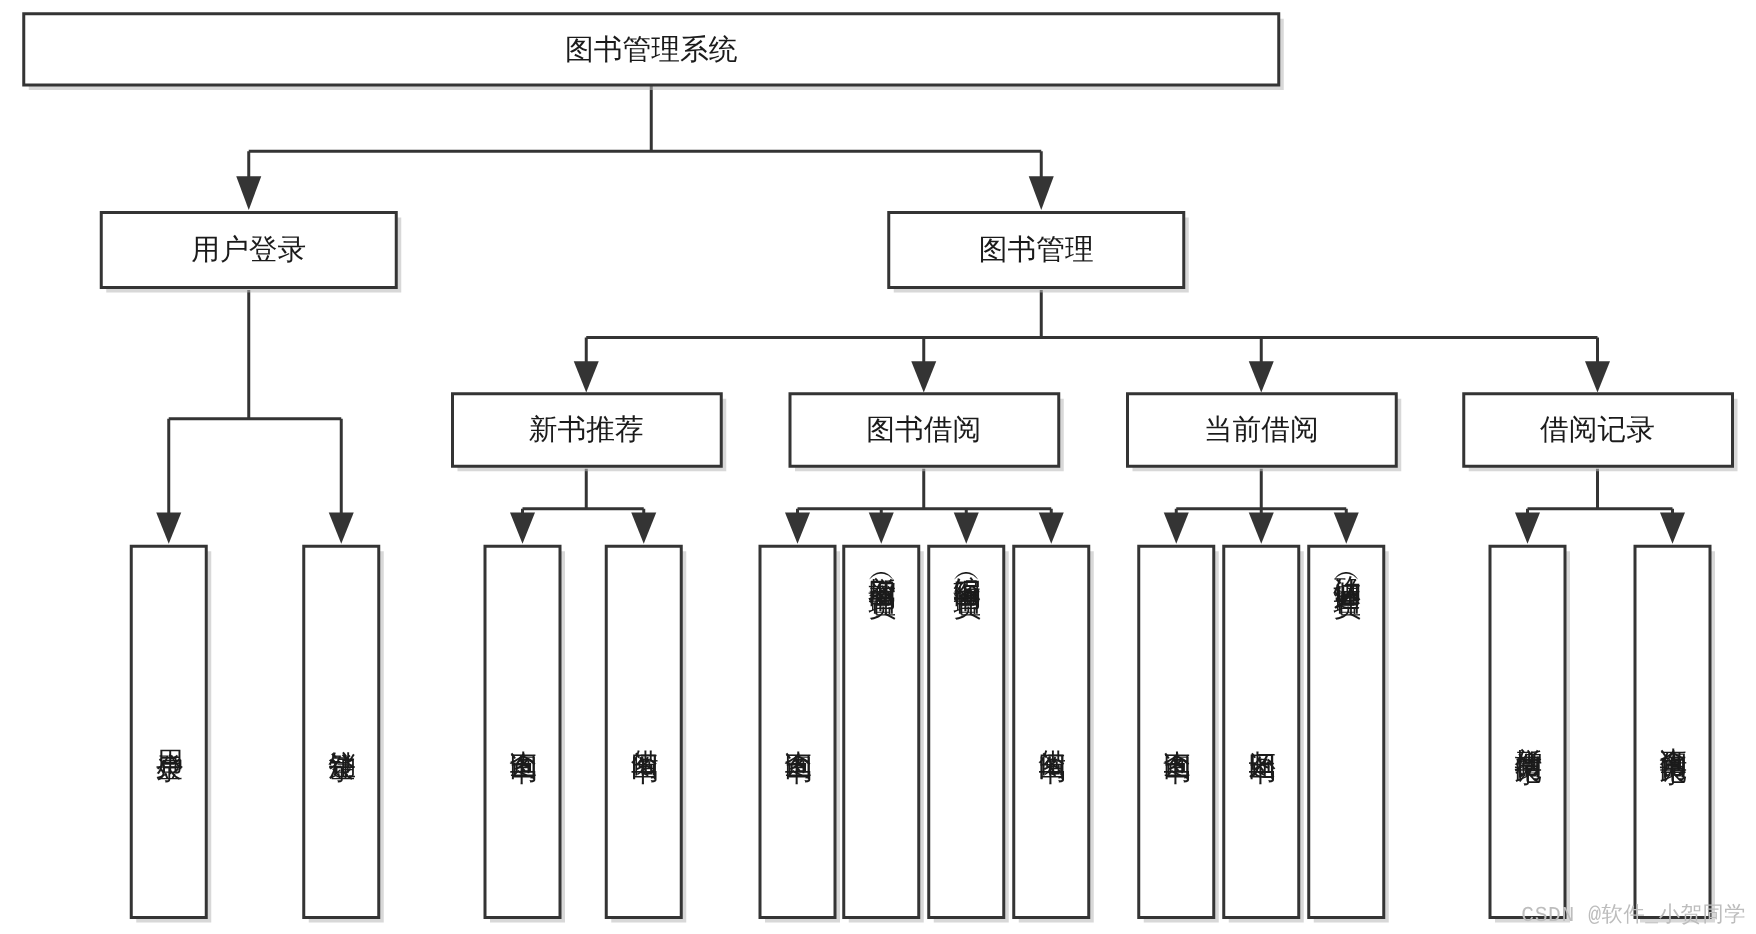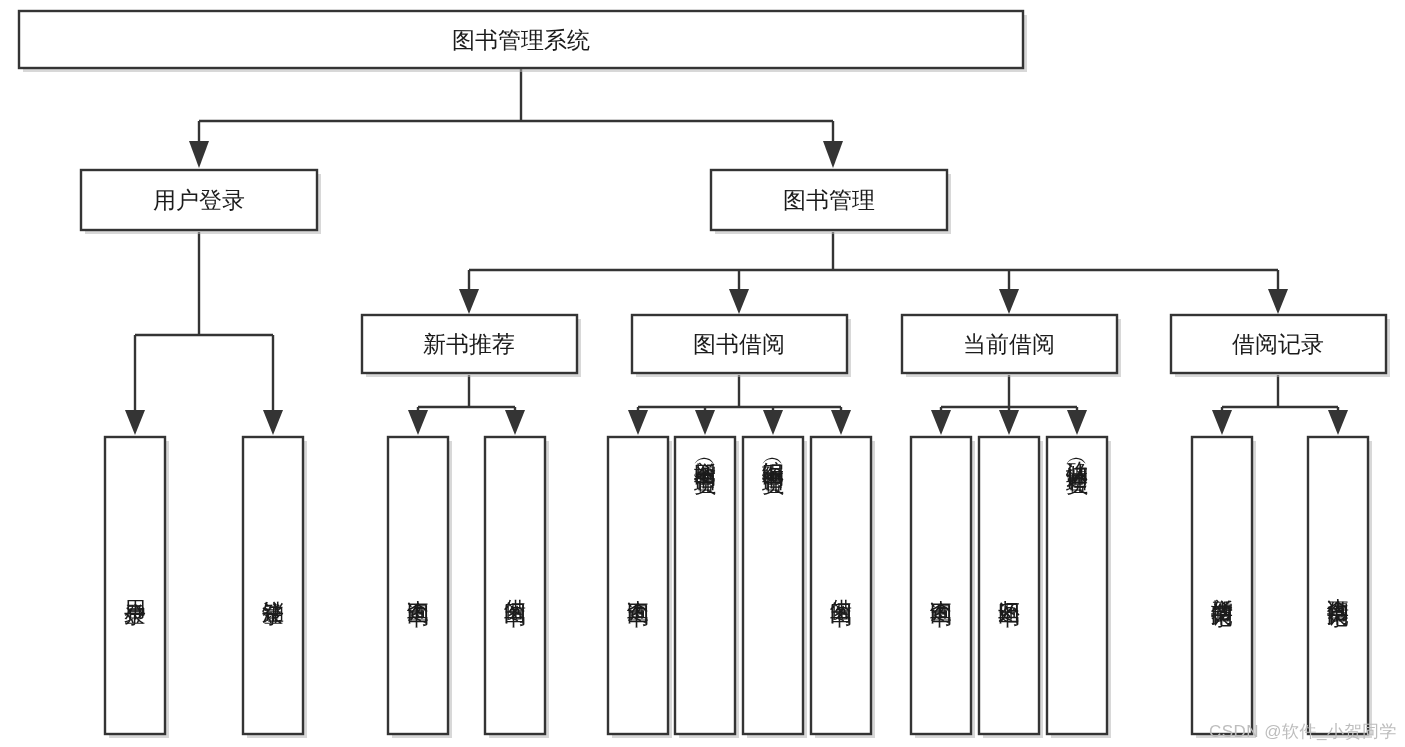--- a/index.html
+++ b/index.html
@@ -67,21 +67,21 @@
     font-size: 22px;
     line-height: 1.08;
     letter-spacing: 2px;
     color: #1b1b1b;
     white-space: nowrap;
   }
   .watermark {
     position: absolute;
     right: 8px;
     bottom: 4px;
-    font-family: Liberation Sans, sans-serif;
+    font-family: Liberation Mono, monospace;
     font-size: 17px;
     color: #bdbdbd;
     letter-spacing: 0.5px;
     white-space: nowrap;
   }
 </style>
 </head>
 <body>
 
 <div id="diagram-root">

